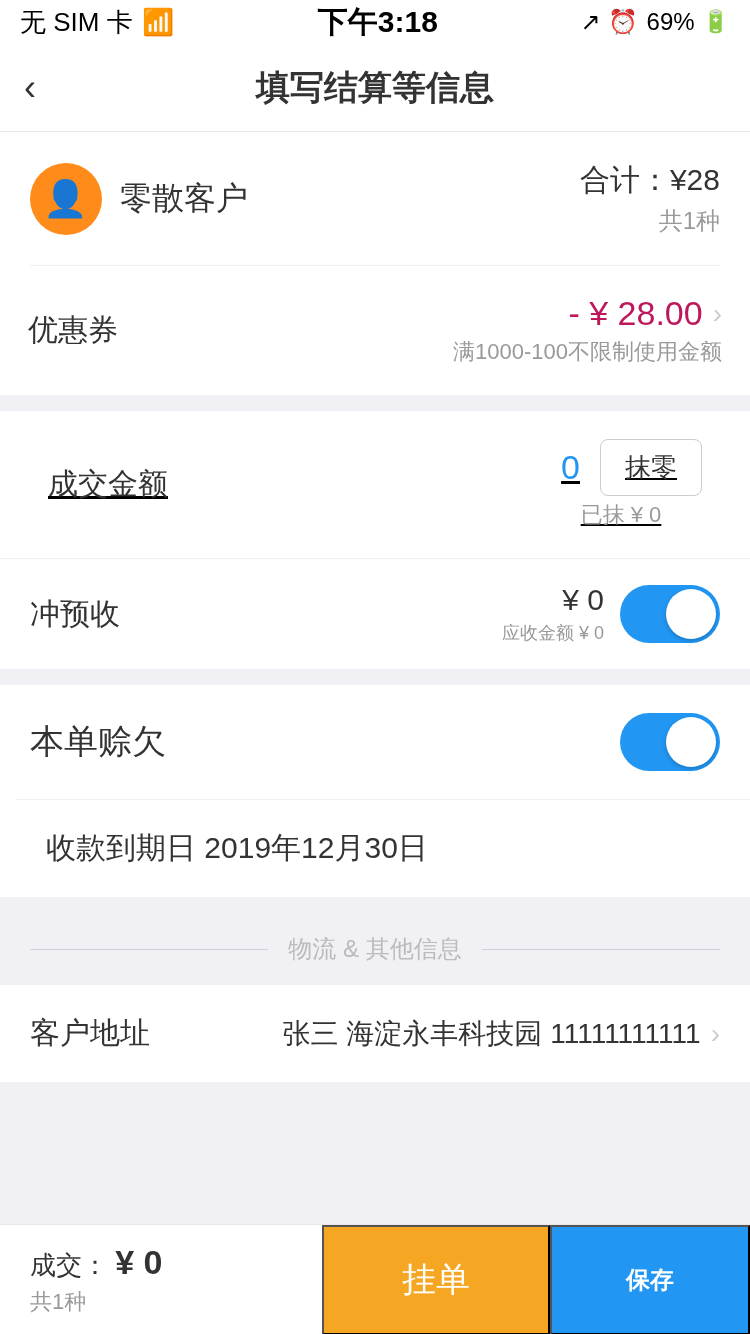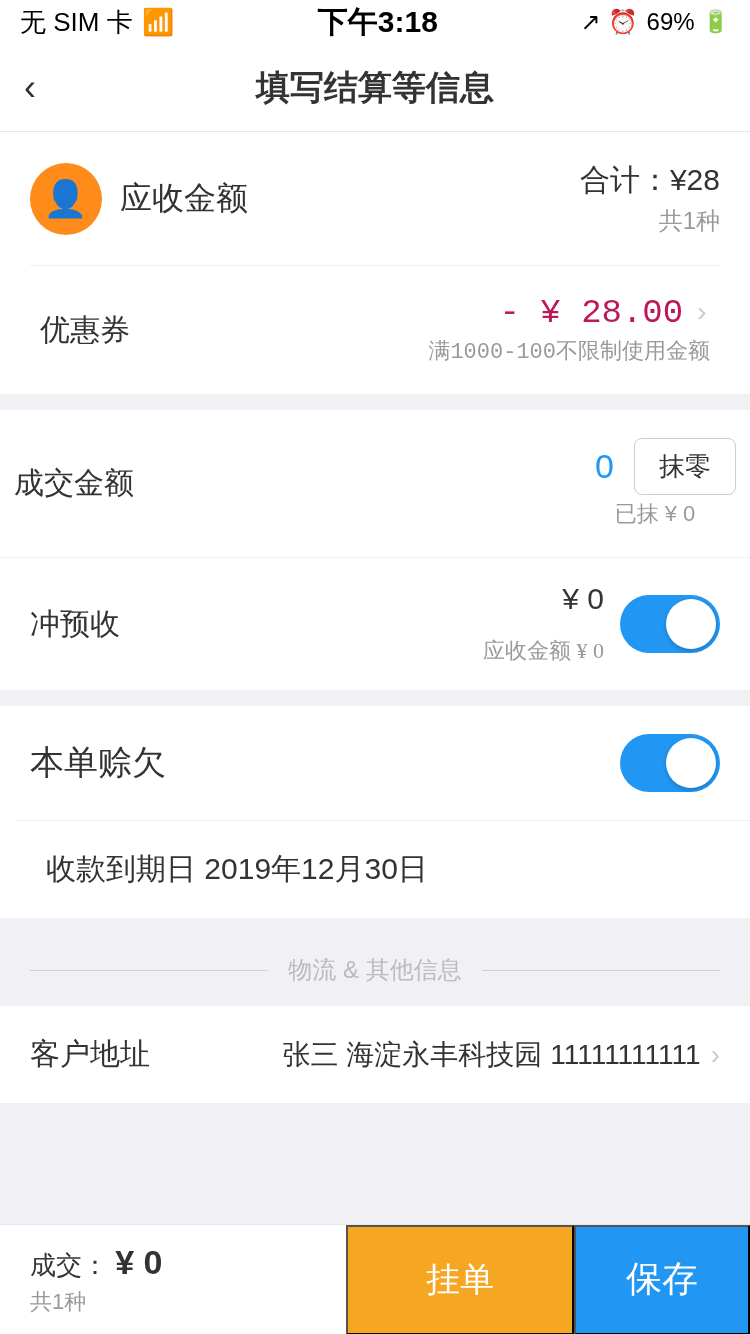--- a/index.html
+++ b/index.html
@@ -106,26 +106,25 @@
 
     
     .divider {
       height: 1px;
       background: #f0f0f0;
       margin: 0 30px;
     }
 
     
     .coupon-row {
-      padding: 28px 40px;
-      display: flex;
-      align-items: center;
-      justify-content: space-between;
-      cursor: pointer;
-      font-family: Liberation Mono, monospace;
+      padding: 28px 28px;
+      display: flex;
+      align-items: center;
+      justify-content: space-between;
+      cursor: pointer;
     }
     .coupon-label {
       font-size: 30px;
       color: #333;
     }
     .coupon-discount {
       font-size: 34px;
       color: #be185d;
       font-weight: 500;
     }
@@ -147,25 +146,26 @@
     .section-gap {
       height: 16px;
       background: #f0f0f5;
     }
 
     
     .form-card {
       background: #fff;
     }
     .form-row {
-      padding: 28px 14px;
+      padding: 28px 48px;
       display: flex;
       align-items: center;
       justify-content: space-between;
       border-bottom: 1px solid #f0f0f0;
+      text-decoration: underline;
     }
     .form-row:last-child {
       border-bottom: none;
     }
     .form-label {
       font-size: 30px;
       color: #333;
     }
 
     
@@ -235,24 +235,23 @@
     }
     .advance-amount-block {
       text-align: right;
     }
     .advance-amount {
       font-size: 30px;
       color: #333;
       font-weight: 500;
     }
     .advance-sub {
-      font-size: 22px;
+      font-size: 18px;
       color: #999;
-      margin-top: 20px;
-      font-family: Liberation Serif, serif;
+      margin-top: 4px;
     }
 
     
     .arrears-row {
       padding: 28px 30px;
       display: flex;
       align-items: center;
       justify-content: space-between;
       background: #fff;
     }
@@ -352,29 +351,29 @@
       background: #f5a623;
       display: flex;
       align-items: center;
       justify-content: center;
       font-size: 34px;
       color: #fff;
       font-weight: 500;
       cursor: pointer;
     }
     .btn-save {
-      width: 176px;
+      width: 200px;
       height: 110px;
       background: #2196F3;
       display: flex;
       align-items: center;
       justify-content: center;
-      font-size: 36px;
+      font-size: 24px;
       color: #fff;
-      font-weight: 400;
+      font-weight: 700;
       cursor: pointer;
     }
 
     
   </style>
 </head>
 <body>
 
 <div class="status-bar">
   <div class="status-left">
@@ -396,21 +395,21 @@
 </div>
 
 <div class="content">
 
   <div class="card">
     <div class="customer-row">
       <div class="customer-left">
         <div class="customer-avatar">
           <span>👤</span>
         </div>
-        <span class="customer-name">应收金额</span>
+        <span class="customer-name">零散客户</span>
       </div>
       <div class="customer-right">
         <div class="total-amount">合计：¥28</div>
         <div class="total-count">共1种</div>
       </div>
     </div>
     <div class="divider"></div>
 
     <div class="coupon-row">
       <span class="coupon-label">优惠券</span>

